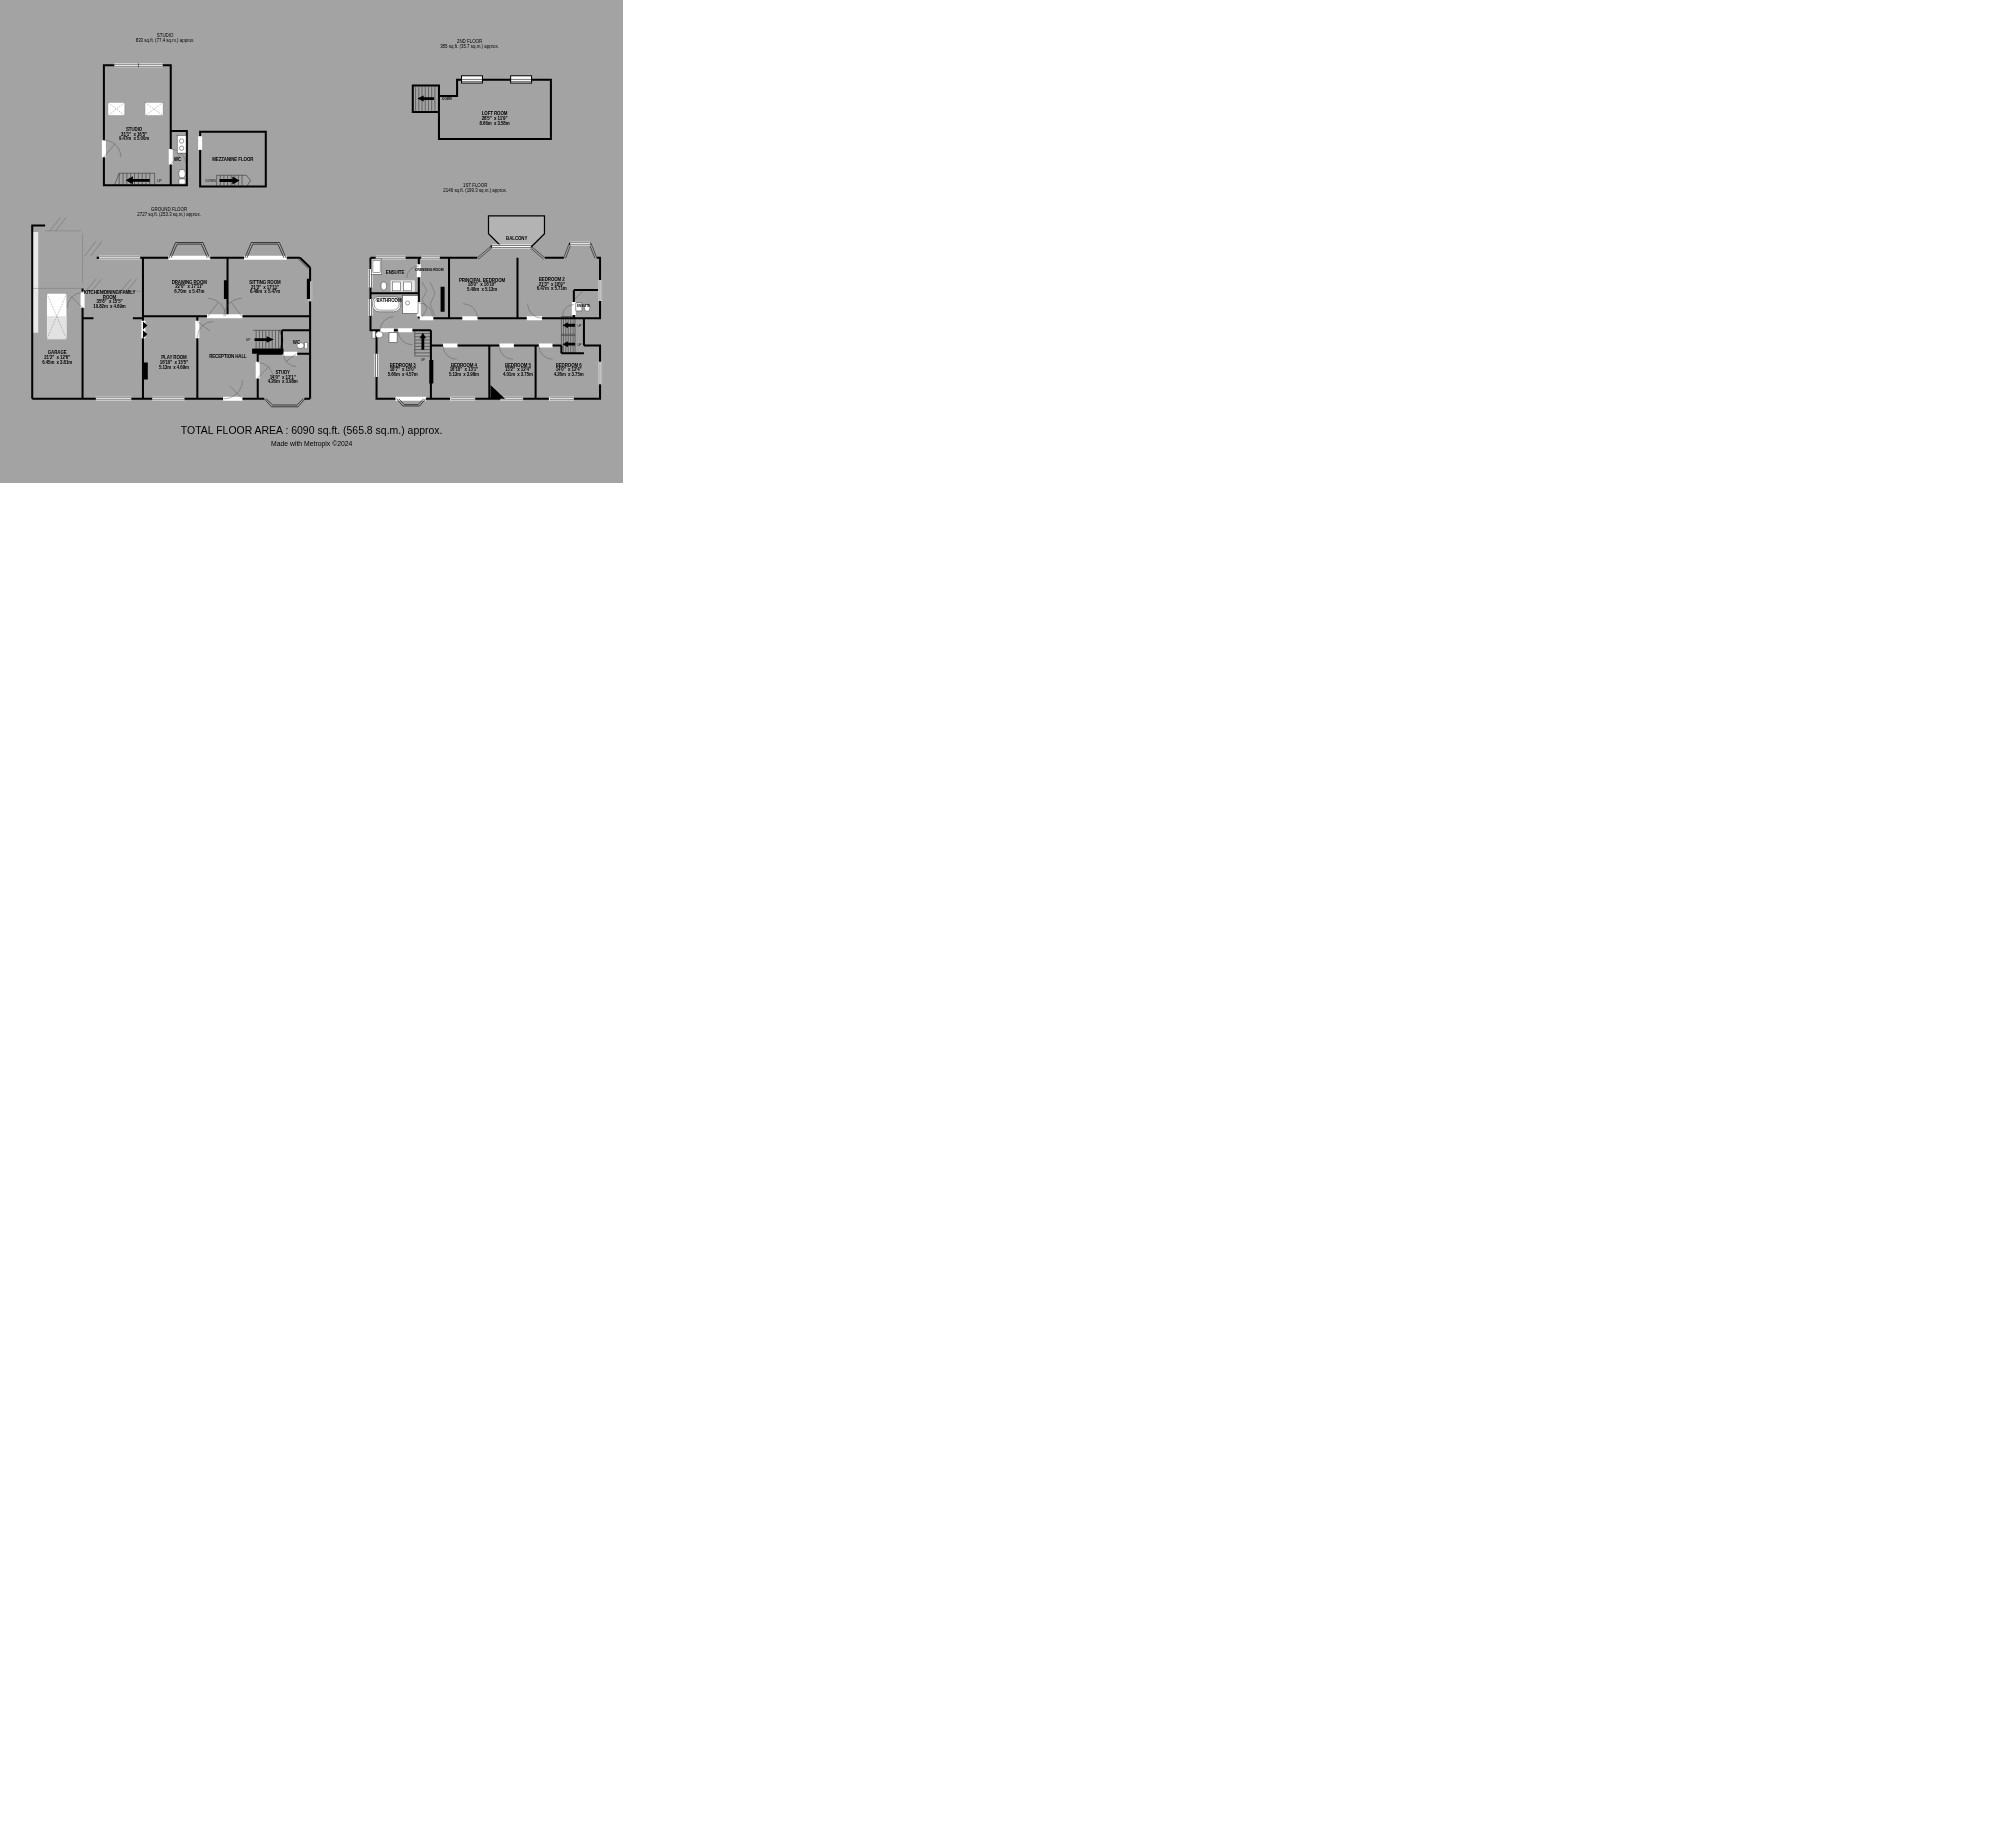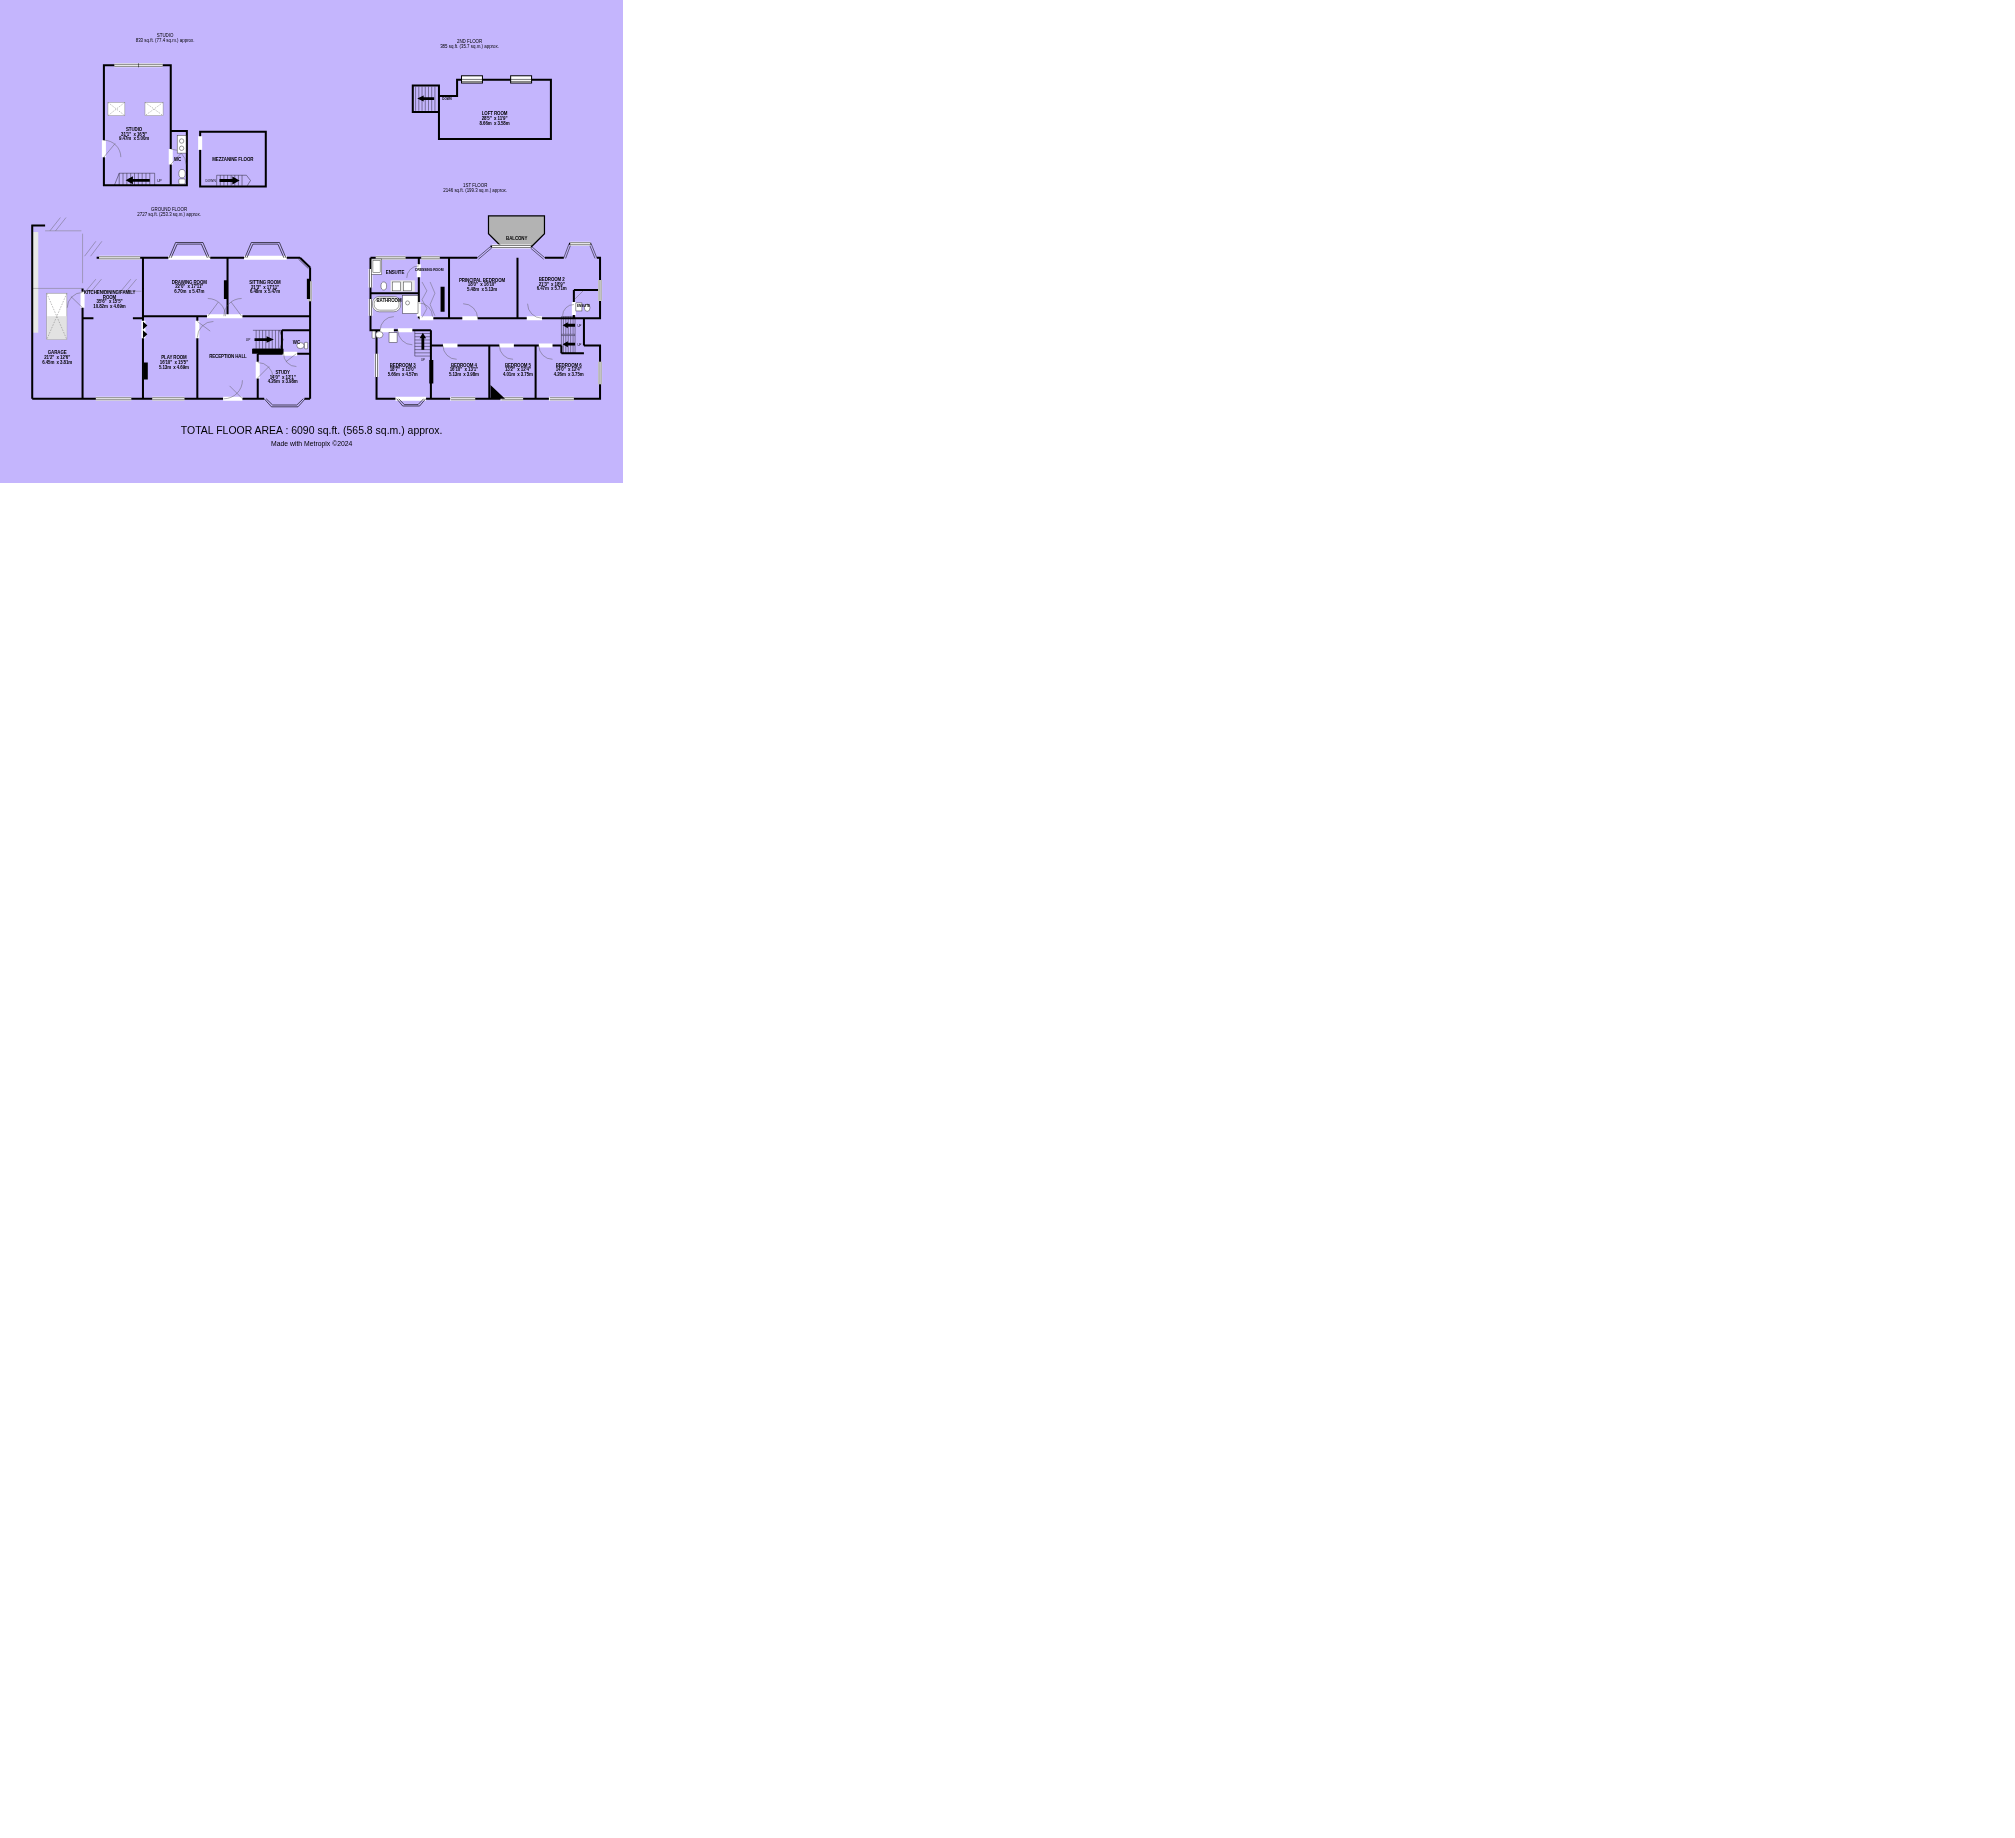--- a/index.html
+++ b/index.html
@@ -1,16 +1,16 @@
 <!DOCTYPE html>
 <html style="font-size:6.4px"><head>
 <meta charset="utf-8">
 <style>
   html,body { margin:0; padding:0; background:#ffffff; }
-  .plan-page { position:relative; width:623px; height:483px; background:#c4b5fd; overflow:hidden; }
+  .plan-page { position:relative; width:623px; height:483px; background:#a3a3a3; overflow:hidden; }
   svg { position:absolute; left:0; top:0; }
   text { font-family:"Liberation Sans", sans-serif; fill:#000; text-anchor:middle; }
   .rm  { font-size:11px; font-weight:700; letter-spacing:-0.2px; }
   .hd  { font-size:11px; font-weight:400; }
   .sm  { font-size:8px;  font-weight:400; }
   .s7  { font-size:7px;  font-weight:400; }
   .s75 { font-size:7.5px; font-weight:700; }
   .s85 { font-size:8.5px; font-weight:700; letter-spacing:-0.2px; }
   .tot { font-size:26px; font-weight:400; }
   .cred{ font-size:17px; font-weight:400; }

